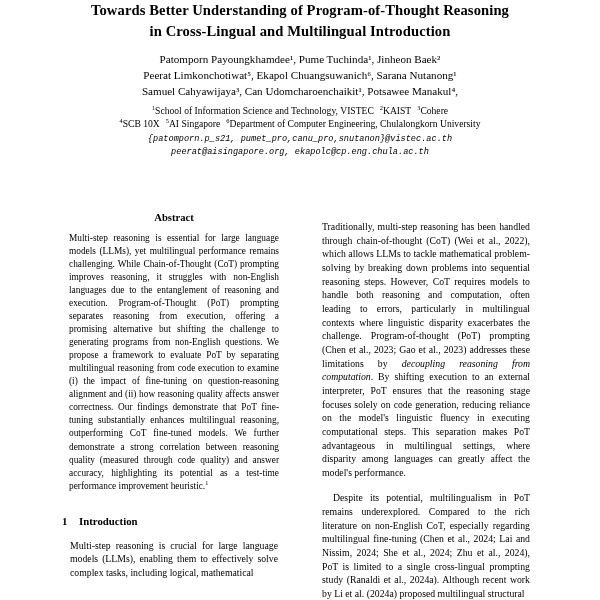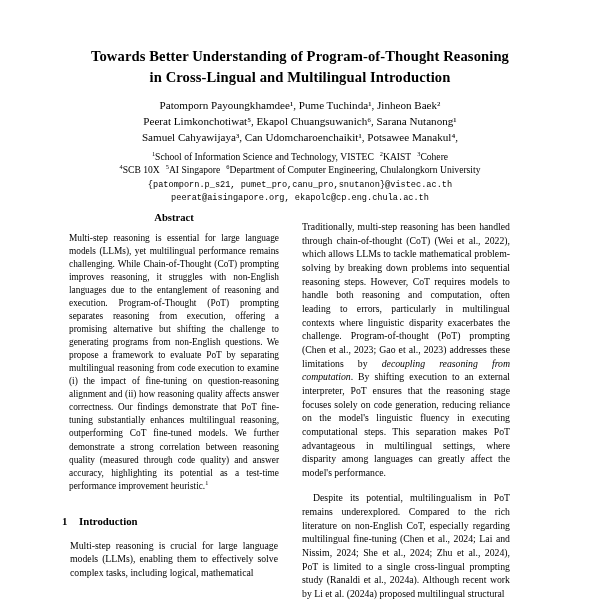--- a/index.html
+++ b/index.html
@@ -19,21 +19,20 @@
   .page {
     position: relative;
     width: 600px;
     height: 600px;
     box-sizing: border-box;
     padding: 0 58px;
   }
 
   
   .title-block {
-    padding-top: 46px;
     text-align: center;
   }
   .paper-title {
     font-size: 14.6px;
     font-weight: bold;
     line-height: 1.42;
     letter-spacing: 0.1px;
     margin: 0;
   }
   .paper-title .line { display: block; }
@@ -65,30 +64,31 @@
   }
 
   
   .emails {
     margin-top: 3px;
     text-align: center;
     font-family: "Liberation Mono", "DejaVu Sans Mono", monospace;
     font-size: 8.6px;
     line-height: 1.5;
   }
-  .emails .line { display: block; white-space: nowrap; }
+  .emails .line { display: block; white-space: nowrap; font-style: italic; }
 
   
   .columns {
     position: absolute;
     top: 208px;
     left: 58px;
     right: 58px;
     bottom: 0;
     display: flex;
+    gap: 20px;
   }
   .col {
     width: 232px;
     position: relative;
     overflow: hidden;
   }
 
   
   .abstract-wrap {
     padding: 0 11px;

